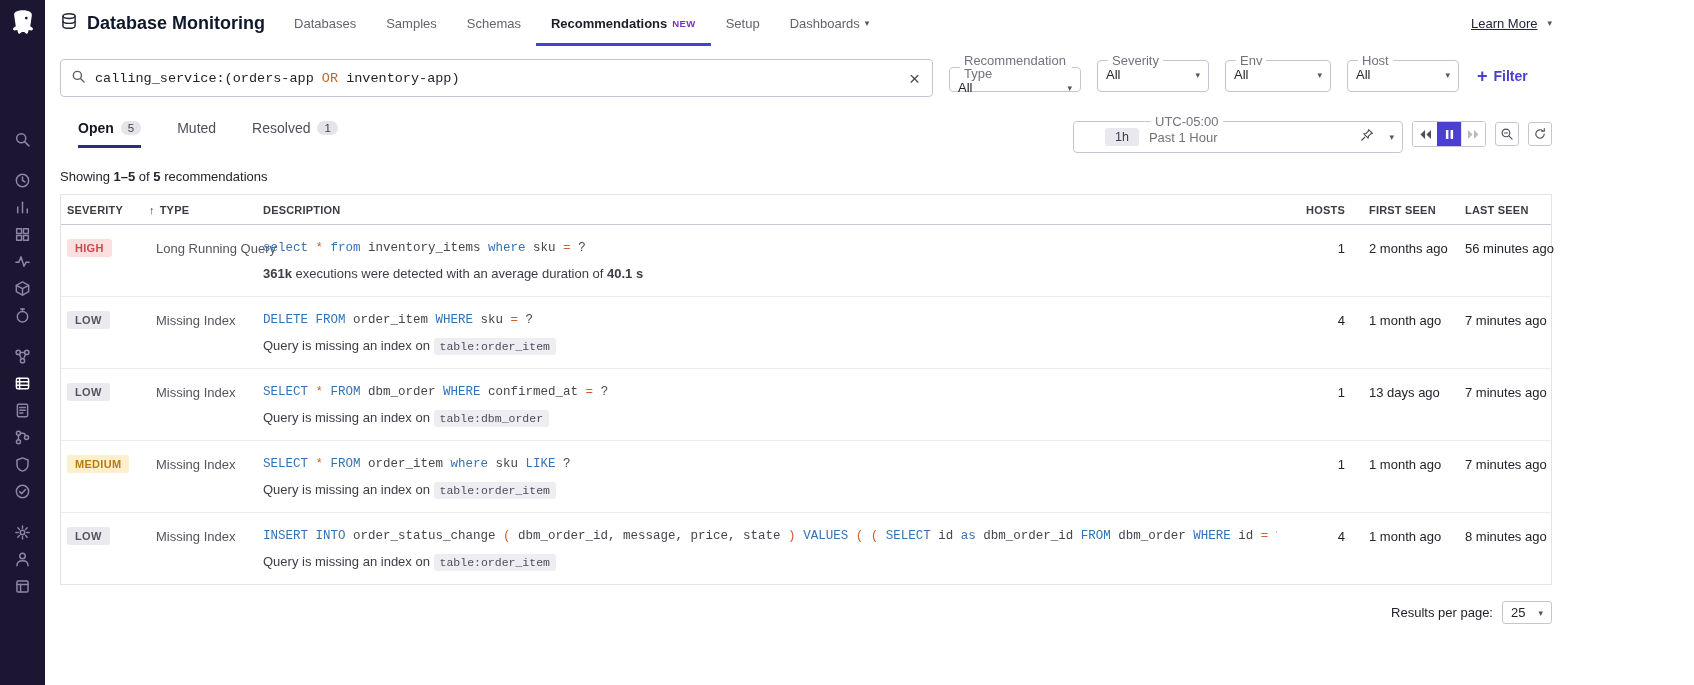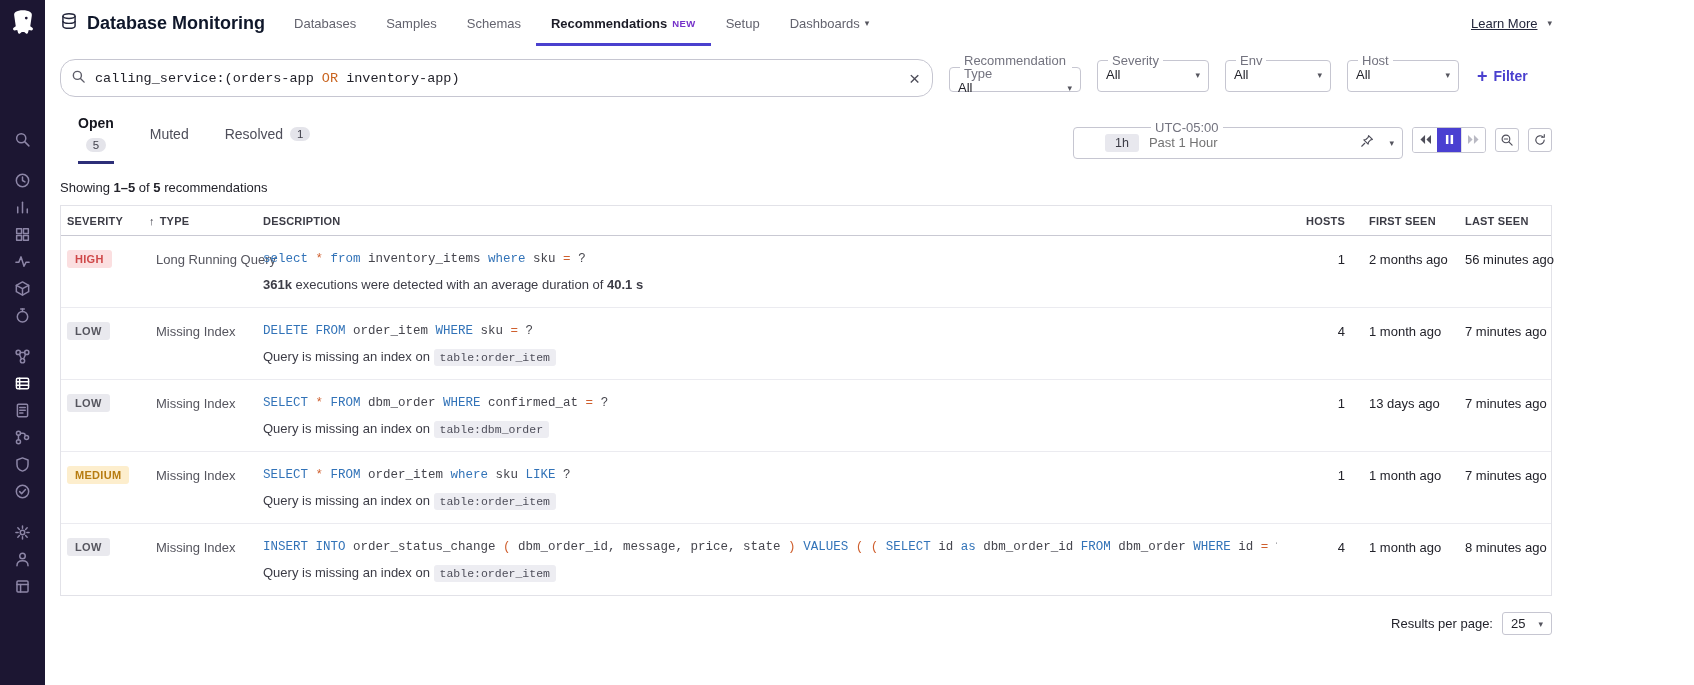--- a/index.html
+++ b/index.html
@@ -33,40 +33,40 @@
   .nav { display: flex; margin-left: 14px; height: 46px; }
   .nav-item { display: flex; align-items: center; padding: 0 15px; font-size: 13px; color: #63636e;
     cursor: pointer; border-bottom: 3px solid transparent; border-top: 3px solid transparent; white-space: nowrap; }
   .nav-item.active { color: #1c1c27; font-weight: 700; border-bottom-color: #4a40ce; }
   .new-badge { color: #7531c9; font-size: 9.5px; font-weight: 700; margin-left: 5px; letter-spacing: .4px; }
   .caret { font-size: 9px; color: #55555e; margin-left: 5px; }
   .learn-more { margin-left: auto; font-size: 13px; color: #23263b; display: flex; align-items: center; gap: 5px; cursor: pointer; }
   .learn-more .lm-label { text-decoration: underline; }
   
   .filter-row { display: flex; align-items: flex-start; margin-top: 8px; gap: 16px; }
-  .search-box { width: 873px; height: 36px; border: 1px solid #c6c6d1; border-radius: 15px;
+  .search-box { width: 873px; height: 36px; border: 1px solid #c6c6d1; border-radius: 4px;
     display: flex; align-items: center; padding: 18px 10px; gap: 9px; margin-top: 5px; background: #fff; cursor: text; }
   .search-box svg { fill: none; stroke: #5d5d68; stroke-width: 1.5; stroke-linecap: round; }
   .query { font-family: "Liberation Mono", monospace; font-size: 13.5px; flex: 1; white-space: nowrap; overflow: hidden; color: #23232b; }
   .q-op { color: #c9641f; }
   .q-plain { color: #23232b; }
   .clear-x { font-size: 19px; color: #4e4e5a; cursor: pointer; line-height: 1; padding: 0 2px; }
   fieldset.filter { border: 1px solid #c6c6d1; border-radius: 4px; height: 38px; padding: 0 8px 5px; cursor: pointer; background: #fff; }
   fieldset.filter legend { font-size: 13px; color: #73737f; padding: 0 4px; margin-left: 2px; line-height: 1; }
   .fval { display: flex; align-items: center; justify-content: space-between; margin-top: 0px; }
   .fv { font-size: 13px; color: #23232b; }
   .filters { display: flex; gap: 16px; }
   .add-filter { display: flex; align-items: center; gap: 6px; color: #4a40ce; font-size: 14px; font-weight: 700; margin-top: 13px; margin-left: 2px; cursor: pointer; white-space: nowrap; }
   .add-filter .plus { font-size: 18px; font-weight: 700; line-height: 1; }
   
   .tabs-row { display: flex; align-items: center; margin-top: 18px; }
   .tabs { display: flex; gap: 36px; margin-left: 18px; }
   .tab { font-size: 14px; color: #4e4e5a; padding-bottom: 9px; border-bottom: 3px solid transparent;
     display: flex; align-items: center; gap: 7px; cursor: pointer; }
-  .tab.active { color: #15161f; font-weight: 700; border-bottom-color: #2d2f78; flex-direction: column; }
+  .tab.active { color: #15161f; font-weight: 700; border-bottom-color: #2d2f78; }
   .count-pill { background: #e4e4ea; border-radius: 9px; font-size: 11.5px; padding: 1px 7px; color: #3f3f4a; font-weight: 400; }
   .time-area { margin-left: auto; display: flex; align-items: center; gap: 9px; }
   fieldset.time-fs { width: 330px; padding-left: 31px; }
   fieldset.time-fs legend { margin-left: 46px; }
   .time-fs .fval { gap: 10px; }
   .chip { background: #e8e8ee; border-radius: 3px; padding: 2px 10px; font-size: 12.5px; color: #3c3c46; cursor: pointer; }
   .trange { font-size: 13px; color: #737373; flex: 1; }
   .pin svg, .ctl svg { fill: none; stroke: #4e4e5a; stroke-width: 1.3; stroke-linecap: round; stroke-linejoin: round; }
   .pb { display: flex; border: 1px solid #c6c6d1; border-radius: 3px; overflow: hidden; }
   .pb-btn { width: 24px; height: 24px; display: flex; align-items: center; justify-content: center; cursor: pointer; background: #fff; }

